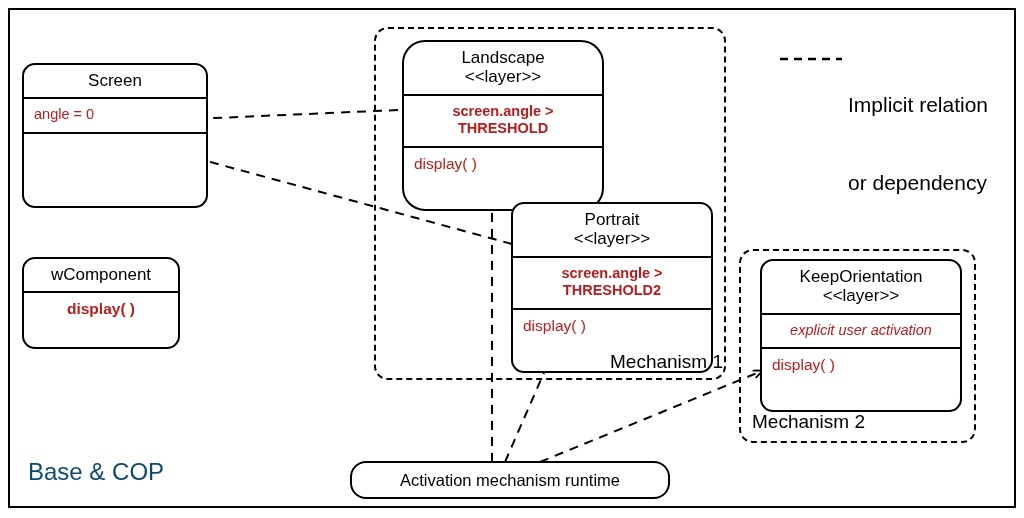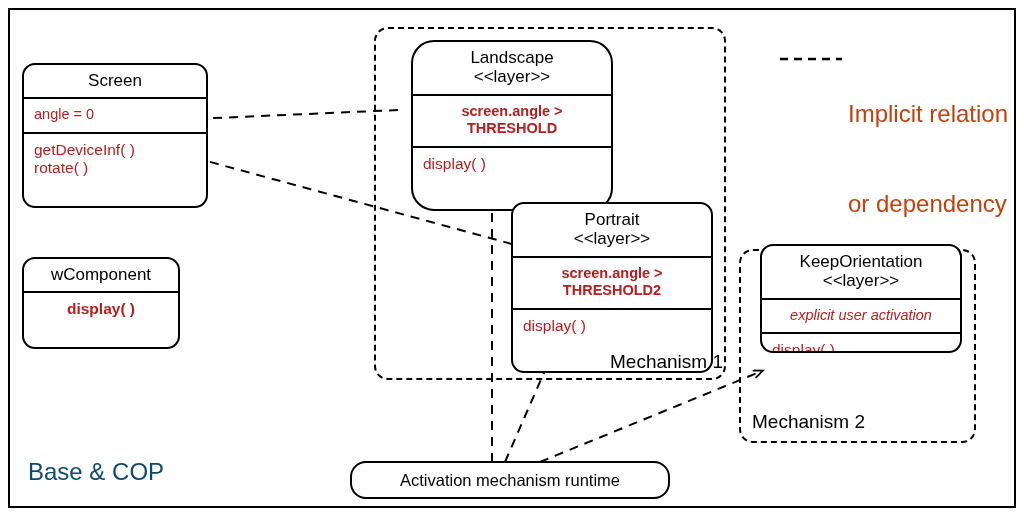--- a/index.html
+++ b/index.html
@@ -84,23 +84,23 @@
   }
   .outer-frame {
     position: absolute;
     box-sizing: border-box;
     border: 2.5px solid #000;
     background: transparent;
     z-index: 0;
   }
   .legend-text {
     position: absolute;
-    font-size: 24px;
+    font-size: 21px;
     line-height: 1.25;
-    color: #c2410c;
+    color: #000000;
     z-index: 7;
     white-space: pre;
   }
   .base-label {
     position: absolute;
     font-size: 24px;
     color: #0c4a6e;
     z-index: 7;
   }
   .mech-label {
@@ -139,33 +139,29 @@
   <div class="mech-label" style="left:567px; top:351px;margin-left:43px;">Mechanism 1</div>
 
   <div class="dashed-group" style="left:739px; top:249px; width:237px; height:194px;"></div>
   <div class="mech-label" style="left:752px; top:411px;">Mechanism 2</div>
 
   <div class="uml-box" style="left:22px; top:63px; width:186px; height:145px;">
     <div class="uml-title">Screen</div>
     <div class="uml-sep"></div>
     <div class="uml-compartment attr">angle = 0</div>
     <div class="uml-sep"></div>
-    <div class="uml-compartment">
-      <div>getDeviceInf( )</div>
-      <div>rotate( )</div>
-    </div>
   </div>
 
   <div class="uml-box" style="left:22px; top:257px; width:158px; height:92px;">
     <div class="uml-title">wComponent</div>
     <div class="uml-sep"></div>
     <div class="uml-compartment center">display( )</div>
   </div>
 
-  <div class="uml-box" style="left:411px; top:40px; width:202px; height:171px;border-radius:23px;">
+  <div class="uml-box" style="left:402px; top:40px; width:202px; height:171px;border-radius:23px;">
     <div class="uml-title">
       <div>Landscape</div>
       <div>&lt;&lt;layer&gt;&gt;</div>
     </div>
     <div class="uml-sep"></div>
     <div class="uml-compartment attr center">screen.angle &gt; THRESHOLD</div>
     <div class="uml-sep"></div>
     <div class="uml-compartment">display( )</div>
   </div>
 
@@ -173,21 +169,21 @@
     <div class="uml-title">
       <div>Portrait</div>
       <div>&lt;&lt;layer&gt;&gt;</div>
     </div>
     <div class="uml-sep"></div>
     <div class="uml-compartment attr center">screen.angle &gt; THRESHOLD2</div>
     <div class="uml-sep"></div>
     <div class="uml-compartment">display( )</div>
   </div>
 
-  <div class="uml-box" style="left:760px; top:244px; width:202px; height:109px;">
+  <div class="uml-box" style="left:760px; top:259px; width:202px; height:153px;">
     <div class="uml-title">
       <div>KeepOrientation</div>
       <div>&lt;&lt;layer&gt;&gt;</div>
     </div>
     <div class="uml-sep"></div>
     <div class="uml-compartment attr italic">explicit user activation</div>
     <div class="uml-sep"></div>
     <div class="uml-compartment">display( )</div>
   </div>
 

